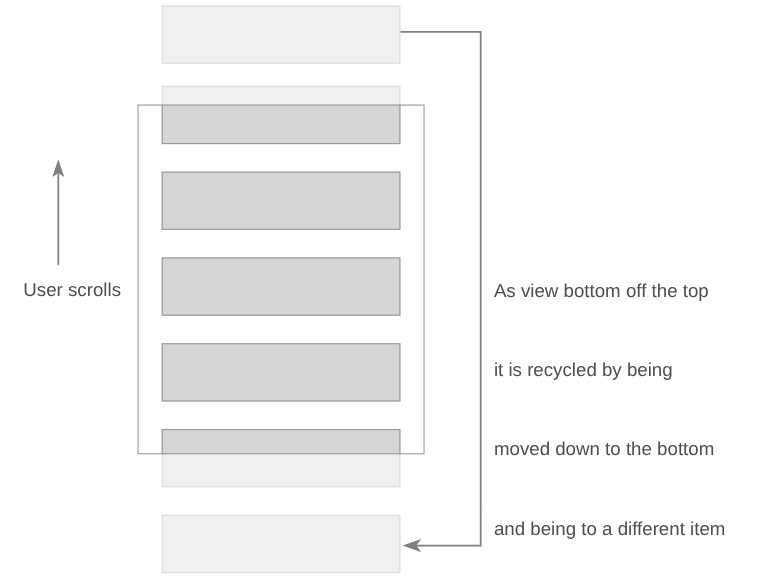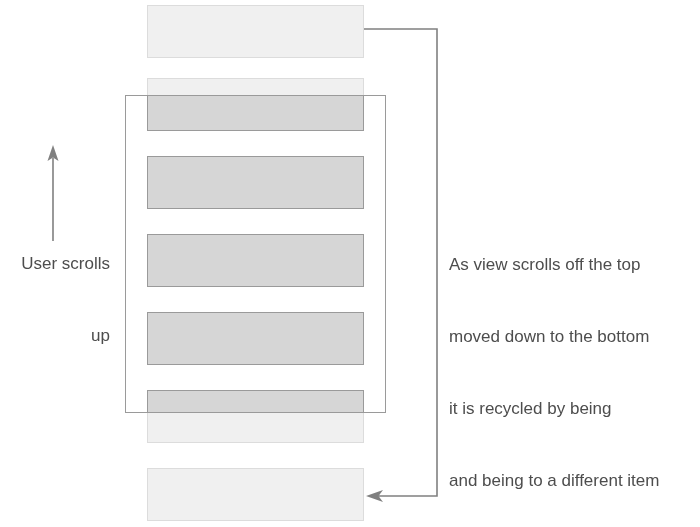--- a/index.html
+++ b/index.html
@@ -114,23 +114,22 @@
     </g>
 
     <g>
       <path d="M 364,29 L 437,29 L 437,496 L 376,496" fill="none" stroke="#808080" stroke-width="1.6" stroke-linejoin="miter"></path>
       <polygon points="366,496 383,490 378.5,496 383,502" fill="#808080"></polygon>
     </g>
   </svg>
 
   <div class="label" id="scroll-label">
     <span class="note-line">User scrolls</span>
-    <span class="note-line">up</span>
   </div>
 
   <div class="label" id="recycle-note">
-    <span class="note-line">As view scrolls off the top</span>
+    <span class="note-line">As view bottom off the top</span>
+    <span class="note-line">it is recycled by being</span>
     <span class="note-line">moved down to the bottom</span>
-    <span class="note-line">it is recycled by being</span>
     <span class="note-line">and being to a different item</span>
   </div>
 
 </div>
 
 </body></html>

